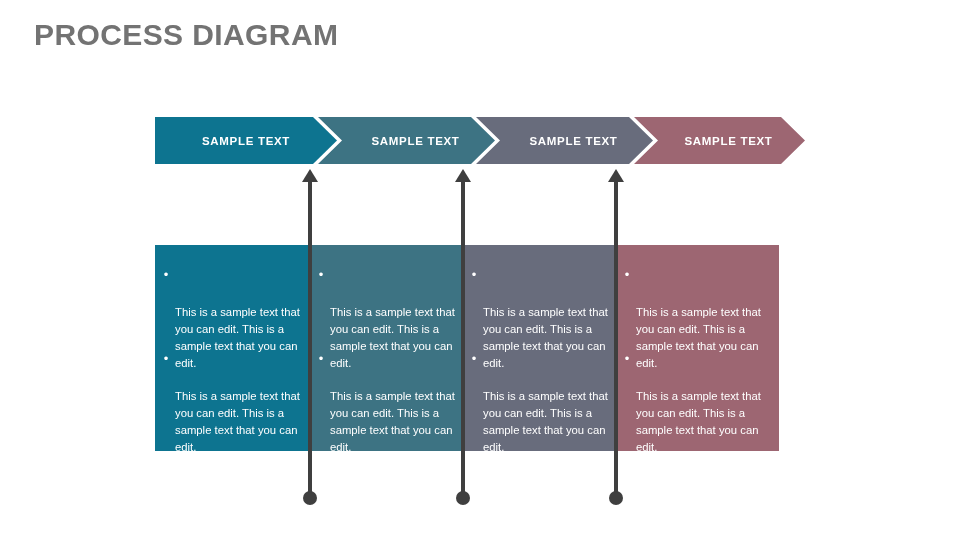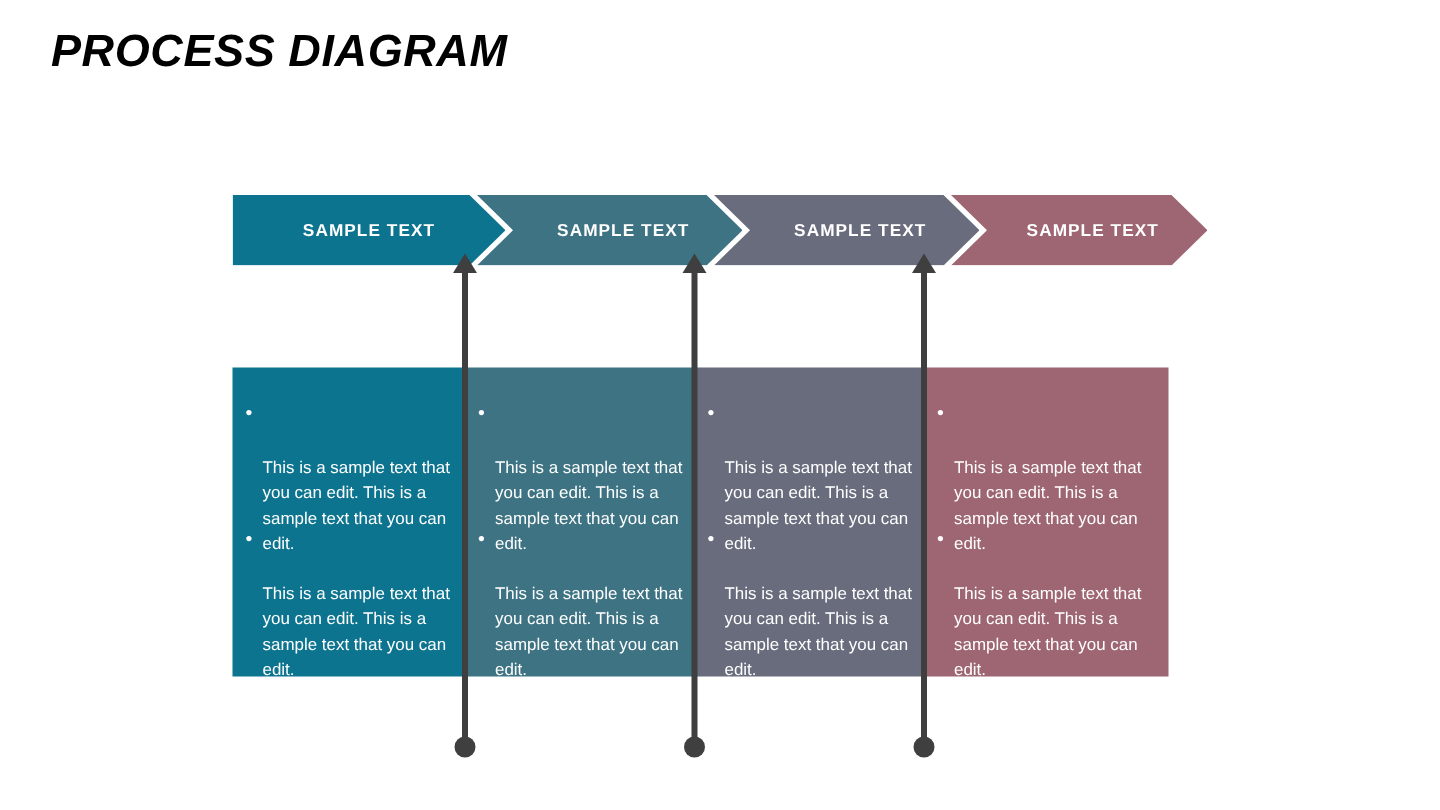--- a/index.html
+++ b/index.html
@@ -24,34 +24,32 @@
     background: #ffffff;
   }
 
   
   #page-title {
     position: absolute;
     left: 34px;
     top: 18px;
     font-size: 30px;
     font-weight: bold;
-    color: #000000;
+    color: #737373;
     letter-spacing: 0.4px;
     white-space: nowrap;
-    font-style: italic;
   }
 
   
   #chevron-banner {
     position: absolute;
     left: 155px;
     top: 117px;
     width: 650px;
     height: 44px;
-    margin-top: 13px;
   }
   .chevron {
     position: absolute;
     top: 0;
     height: 47px;
     display: flex;
     align-items: center;
     justify-content: center;
   }
   .chevron-label {

